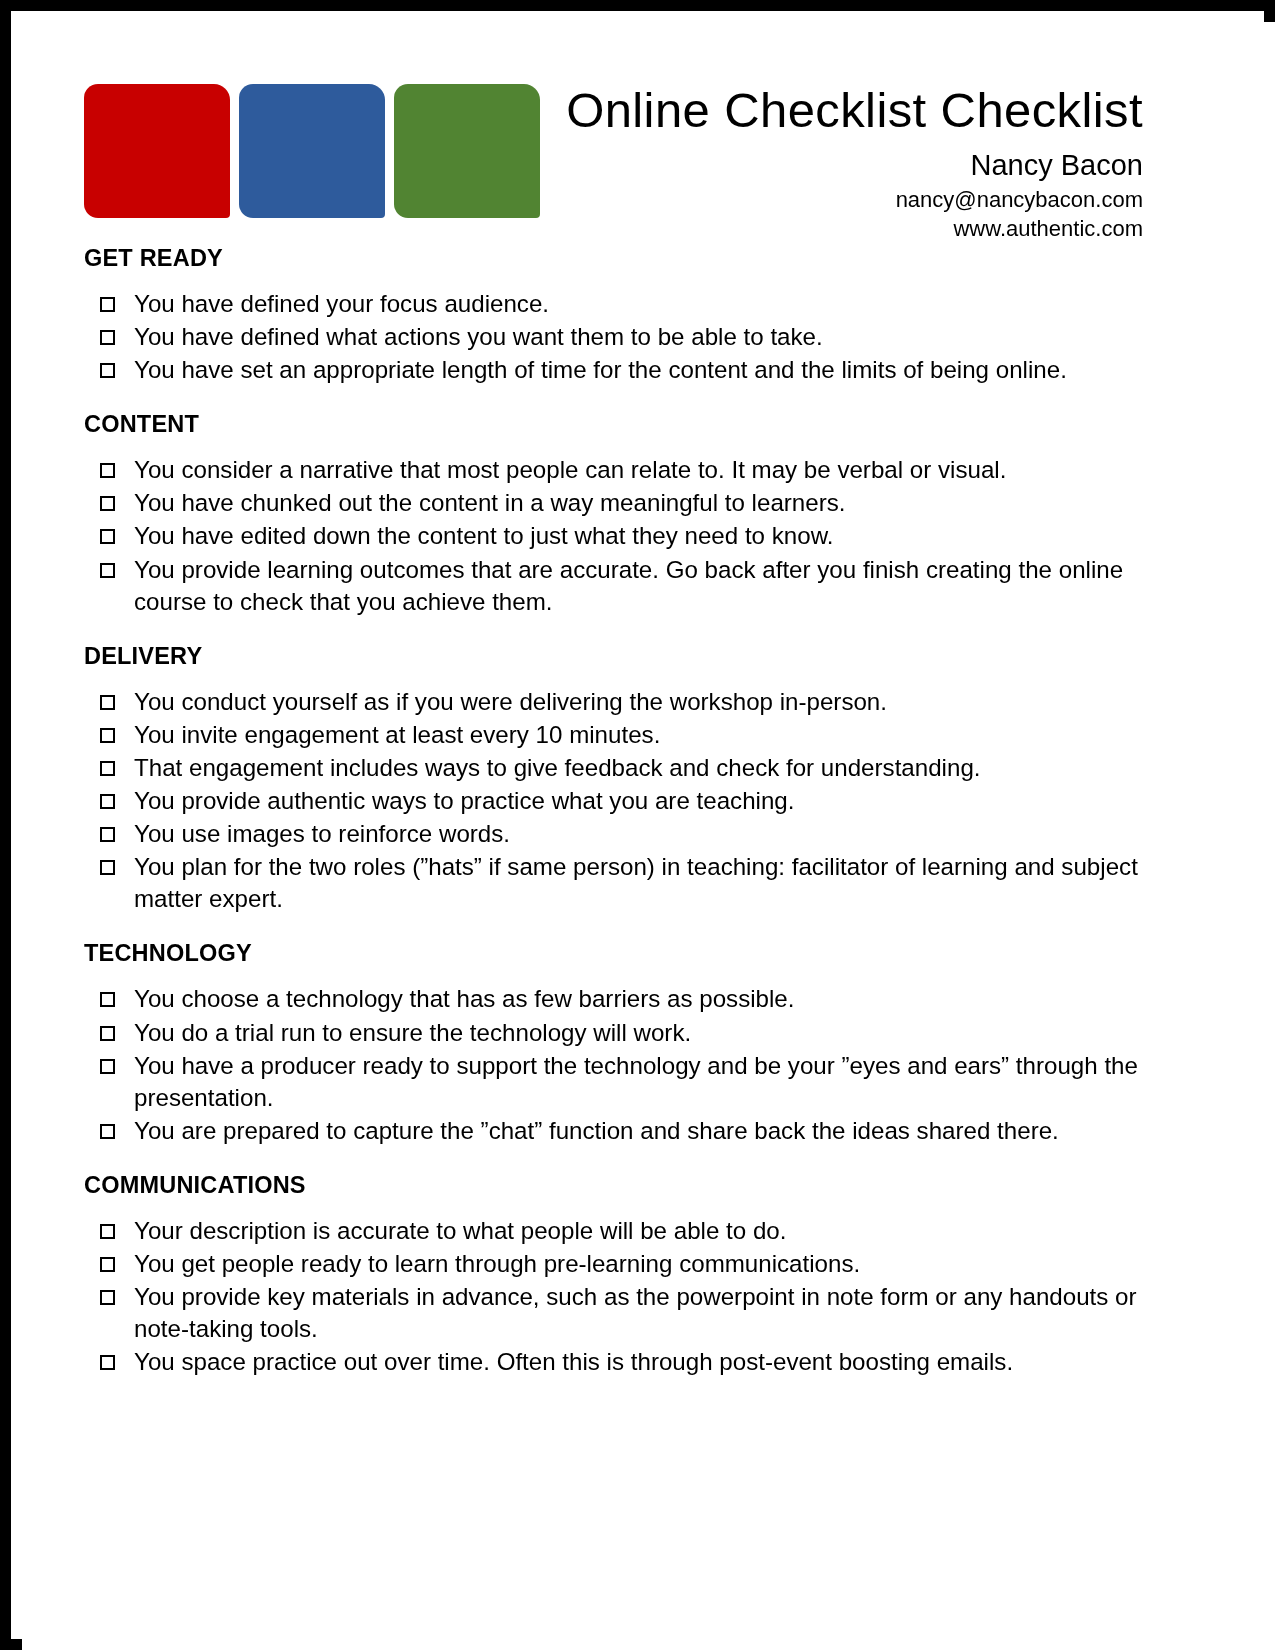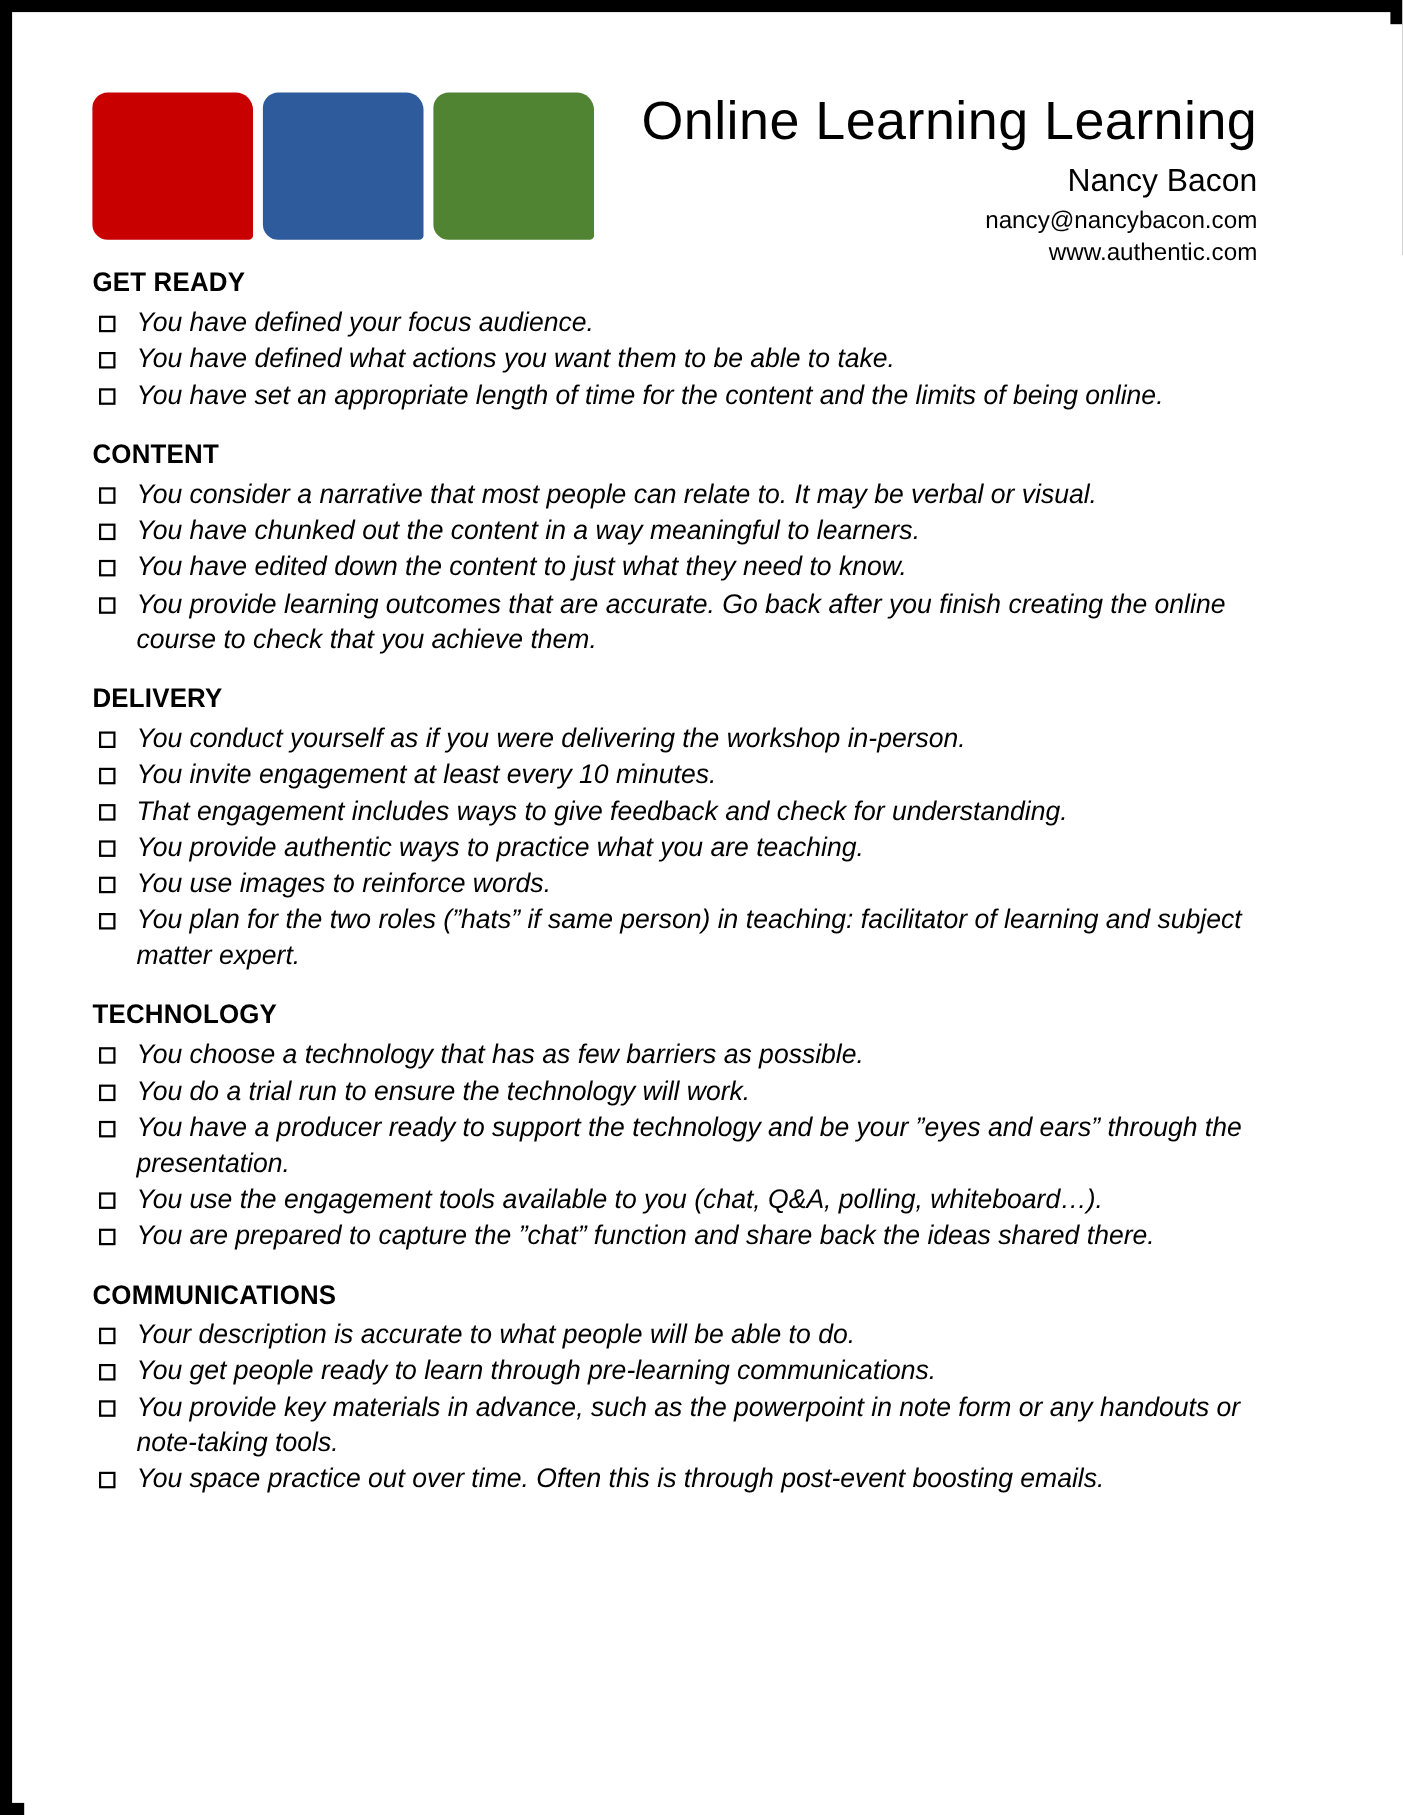--- a/index.html
+++ b/index.html
@@ -101,23 +101,22 @@
     font-weight: 700;
     letter-spacing: 0.2px;
     margin-bottom: 5px;
     font-stretch: condensed;
     transform: scaleX(0.96);
     transform-origin: left center;
   }
 
   .check-list {
     list-style: none;
-    margin: 6px;
+    margin: 16px;
     padding: 0;
-    font-style: italic;
   }
 
   .check-item {
     display: flex;
     align-items: flex-start;
     font-size: 24.5px;
     font-weight: 400;
     line-height: 1.31;
     margin-bottom: 1px;
   }
@@ -148,21 +147,21 @@
 
     <div class="header">
 
       <div class="logo">
         <div class="logo-square sq-red"></div>
         <div class="logo-square sq-blue"></div>
         <div class="logo-square sq-green"></div>
       </div>
 
       <div class="title-block">
-        <div class="doc-title">Online Learning Learning</div>
+        <div class="doc-title">Online Checklist Checklist</div>
         <div class="author">Nancy Bacon</div>
         <div class="contact">nancy@nancybacon.com</div>
         <div class="contact">www.authentic.com</div>
       </div>
 
     </div>
 
     <div class="content">
         <div class="section">
           <div class="section-heading">GET READY</div>
@@ -241,24 +240,20 @@
             <li class="check-item">
               <span class="checkbox"></span>
               <span class="item-text">You do a trial run to ensure the technology will work.</span>
             </li>
             <li class="check-item">
               <span class="checkbox"></span>
               <span class="item-text">You have a producer ready to support the technology and be your ”eyes and ears” through the presentation.</span>
             </li>
             <li class="check-item">
               <span class="checkbox"></span>
-              <span class="item-text">You use the engagement tools available to you (chat, Q&amp;A, polling, whiteboard…).</span>
-            </li>
-            <li class="check-item">
-              <span class="checkbox"></span>
               <span class="item-text">You are prepared to capture the ”chat” function and share back the ideas shared there.</span>
             </li>
           </ul>
         </div>
         <div class="section">
           <div class="section-heading">COMMUNICATIONS</div>
           <ul class="check-list">
             <li class="check-item">
               <span class="checkbox"></span>
               <span class="item-text">Your description is accurate to what people will be able to do.</span>

